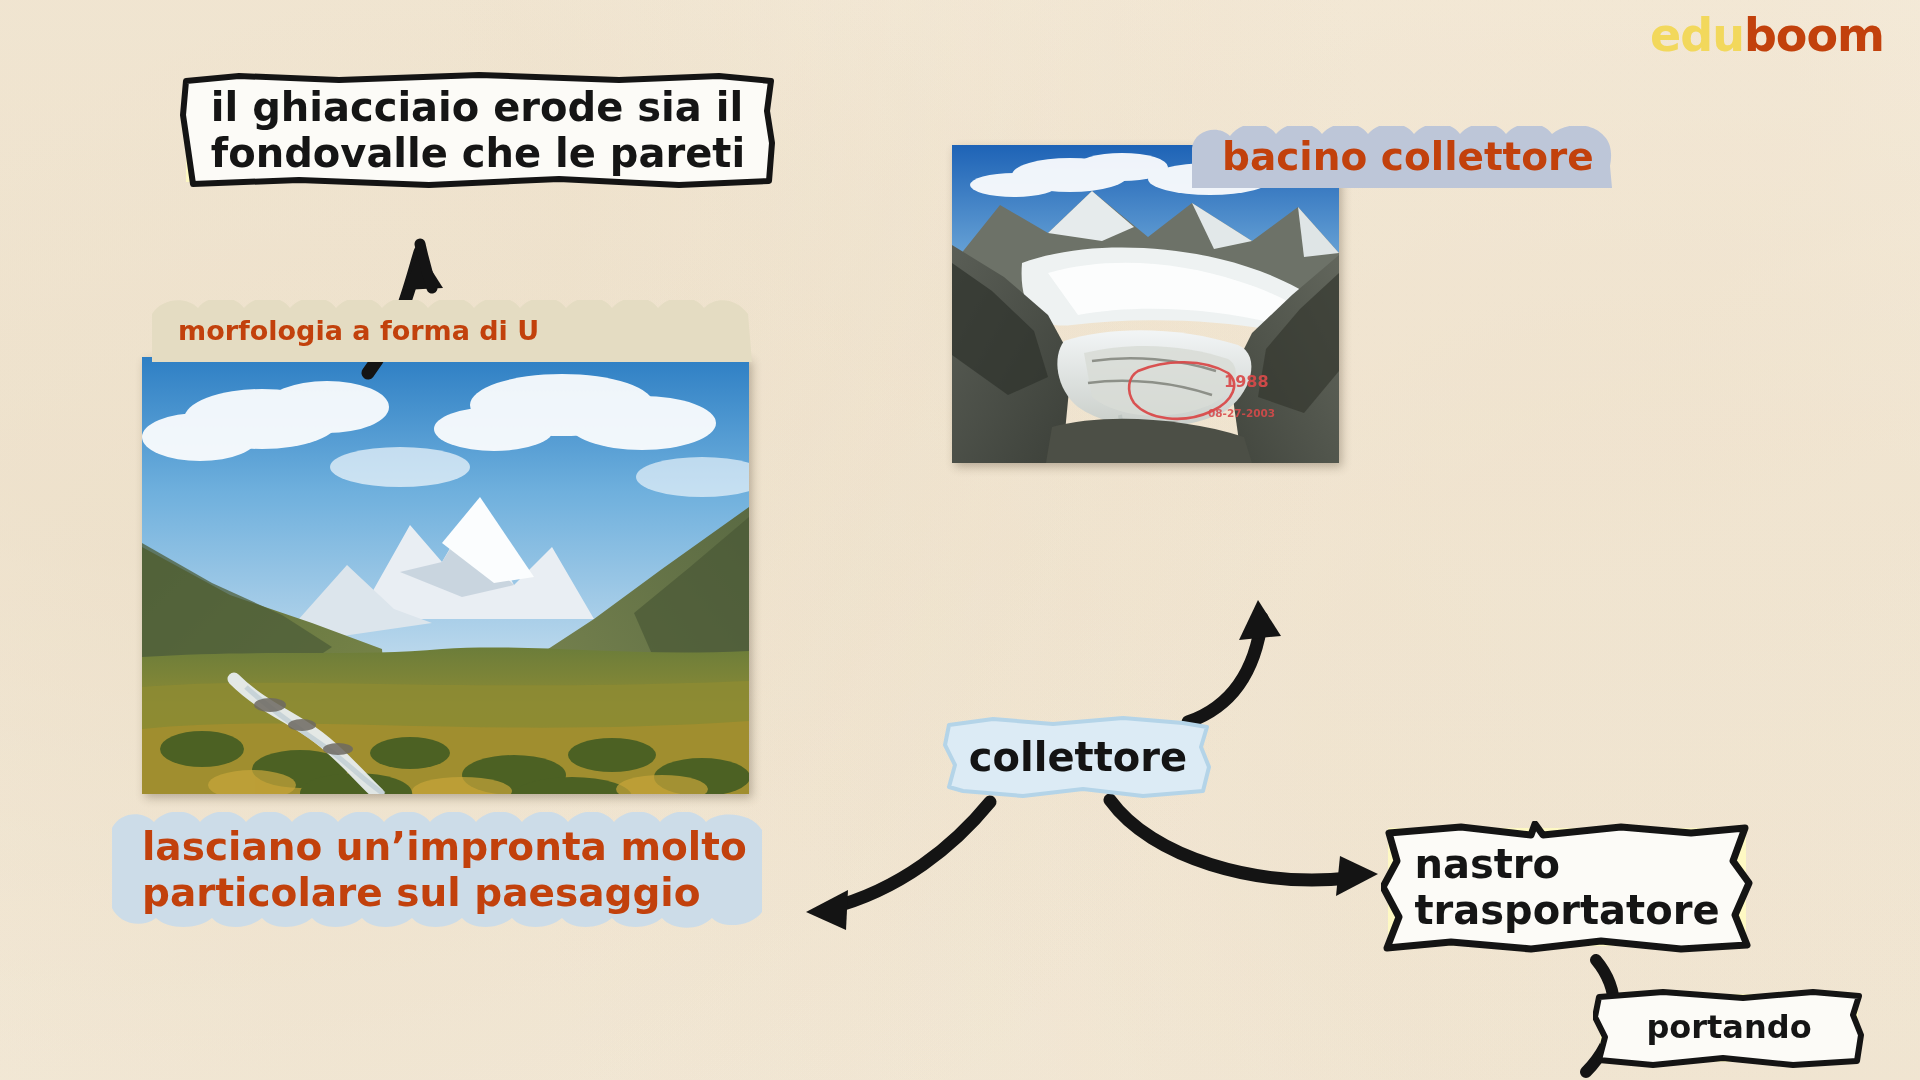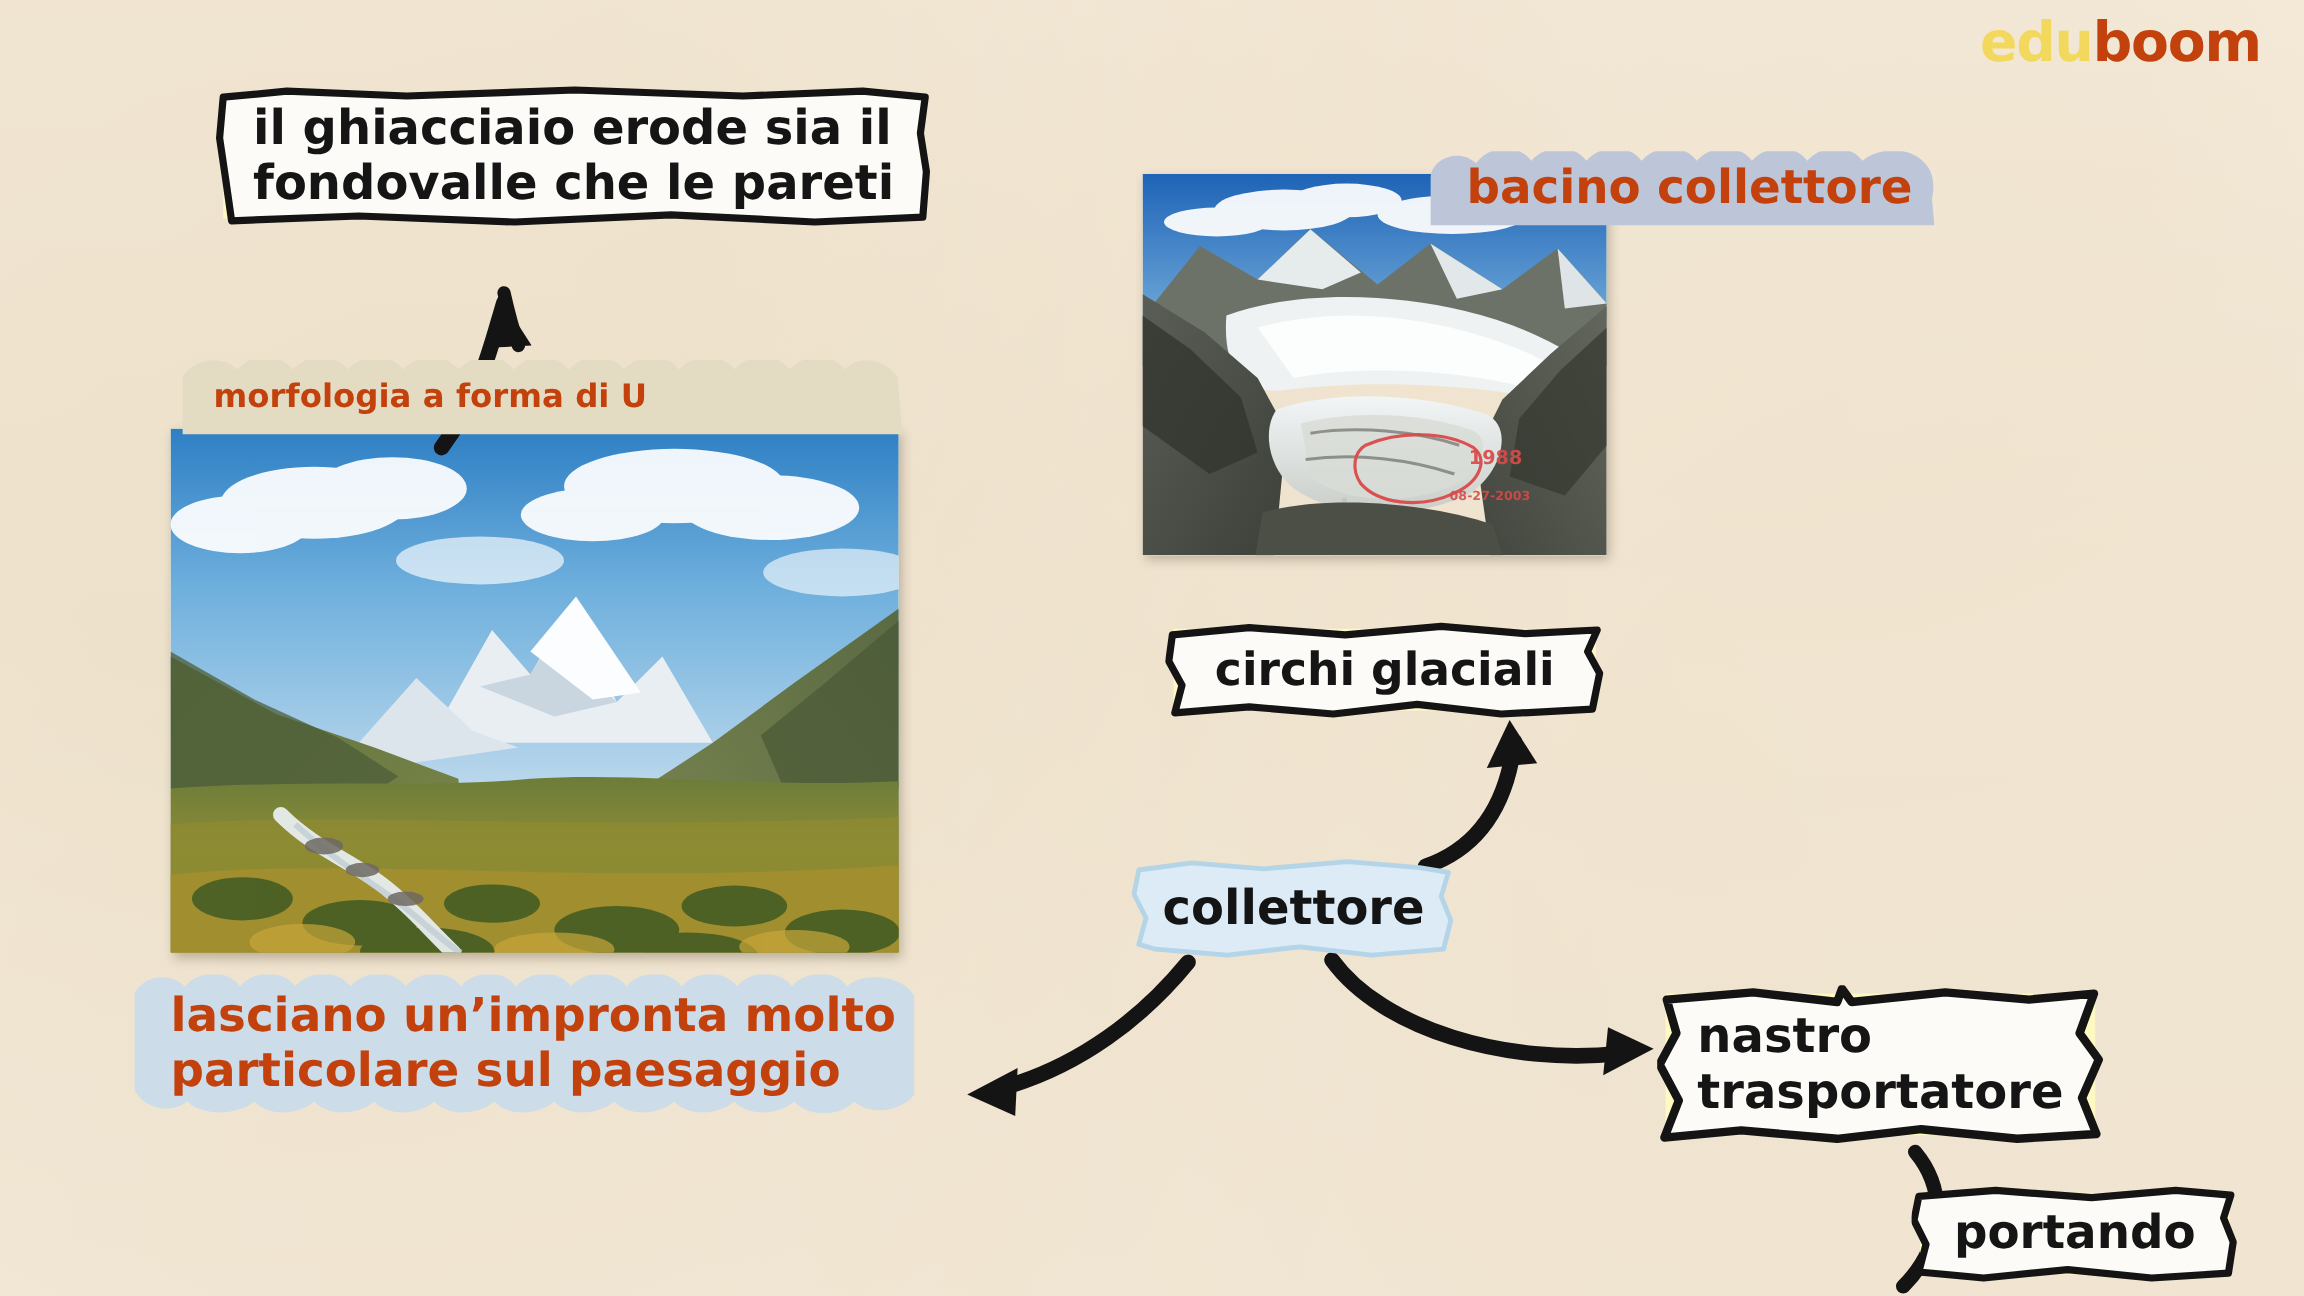--- a/index.html
+++ b/index.html
@@ -298,29 +298,20 @@
       <path d="M0 22 C 2 4, 26 -2, 38 10 C 50 -6, 74 -6, 84 8
                C 96 -6, 120 -6, 130 8 C 142 -6, 166 -6, 176 8
                C 188 -6, 212 -6, 222 8 C 234 -6, 258 -6, 268 8
                C 280 -6, 304 -6, 314 8 C 326 -6, 350 -6, 360 8
                C 374 -4, 400 -4, 412 10 C 420 18, 420 30, 418 40
                L420 62 L0 62 Z" fill="#BDC6D8"></path>
     </svg>
     <span class="txt">bacino collettore</span>
   </div>
 
-  <div class="hd-box" style="left:978px;top:524px;width:352px;height:68px;font-size:38px;">
-    <svg class="bd" viewBox="0 0 366 82" preserveAspectRatio="none">
-      <path d="M6 12 L70 6 L150 12 L230 5 L300 11 L360 8
-               L352 26 L362 44 L356 74
-               L280 78 L210 70 L140 78 L70 72 L8 77
-               L14 54 L3 34 Z" fill="#FCFBF7" stroke="#141414" stroke-width="6" stroke-linejoin="round"></path>
-    </svg>
-    <span class="txt">circhi glaciali</span>
-  </div>
 
   <div class="soft-node" style="left:952px;top:722px;width:252px;height:70px;font-size:40px;">
     <svg class="sn-bg" viewBox="0 0 270 88" preserveAspectRatio="none">
       <path d="M6 12 L50 6 L110 11 L180 5 L240 10 L264 14
                L258 34 L266 54 L260 78
                L200 83 L140 76 L80 83 L20 78 L6 74
                L12 52 L2 32 Z" fill="#DCEBF5" stroke="#B4D4E8" stroke-width="4" stroke-linejoin="round"></path>
     </svg>
     <span class="txt">collettore</span>
   </div>
@@ -329,21 +320,21 @@
     <svg class="bd" viewBox="0 0 372 132" preserveAspectRatio="none">
       <path d="M8 12 L80 6 L150 14 L154 3 L162 14 L240 6 L310 12 L364 7
                L352 40 L368 62 L354 94 L366 124
                L300 128 L220 120 L150 128 L70 121 L6 127
                L18 96 L2 66 L16 40 Z" fill="#FCFBF7" stroke="#141414" stroke-width="7" stroke-linejoin="round"></path>
     </svg>
     <span class="txt">nastro
 trasportatore</span>
   </div>
 
-  <div class="hd-box" style="left:1600px;top:994px;width:258px;height:68px;font-size:39px;">
+  <div class="hd-box" style="left:1600px;top:994px;width:258px;height:68px;font-size:32px;">
     <svg class="bd" viewBox="0 0 272 82" preserveAspectRatio="none">
       <path d="M6 10 L70 5 L150 11 L220 5 L266 9
                L260 28 L268 48 L264 74
                L200 78 L130 71 L60 78 L6 73
                L12 50 L2 30 Z" fill="#FCFBF7" stroke="#141414" stroke-width="6" stroke-linejoin="round"></path>
     </svg>
     <span class="txt">portando</span>
   </div>
 
 </div>

